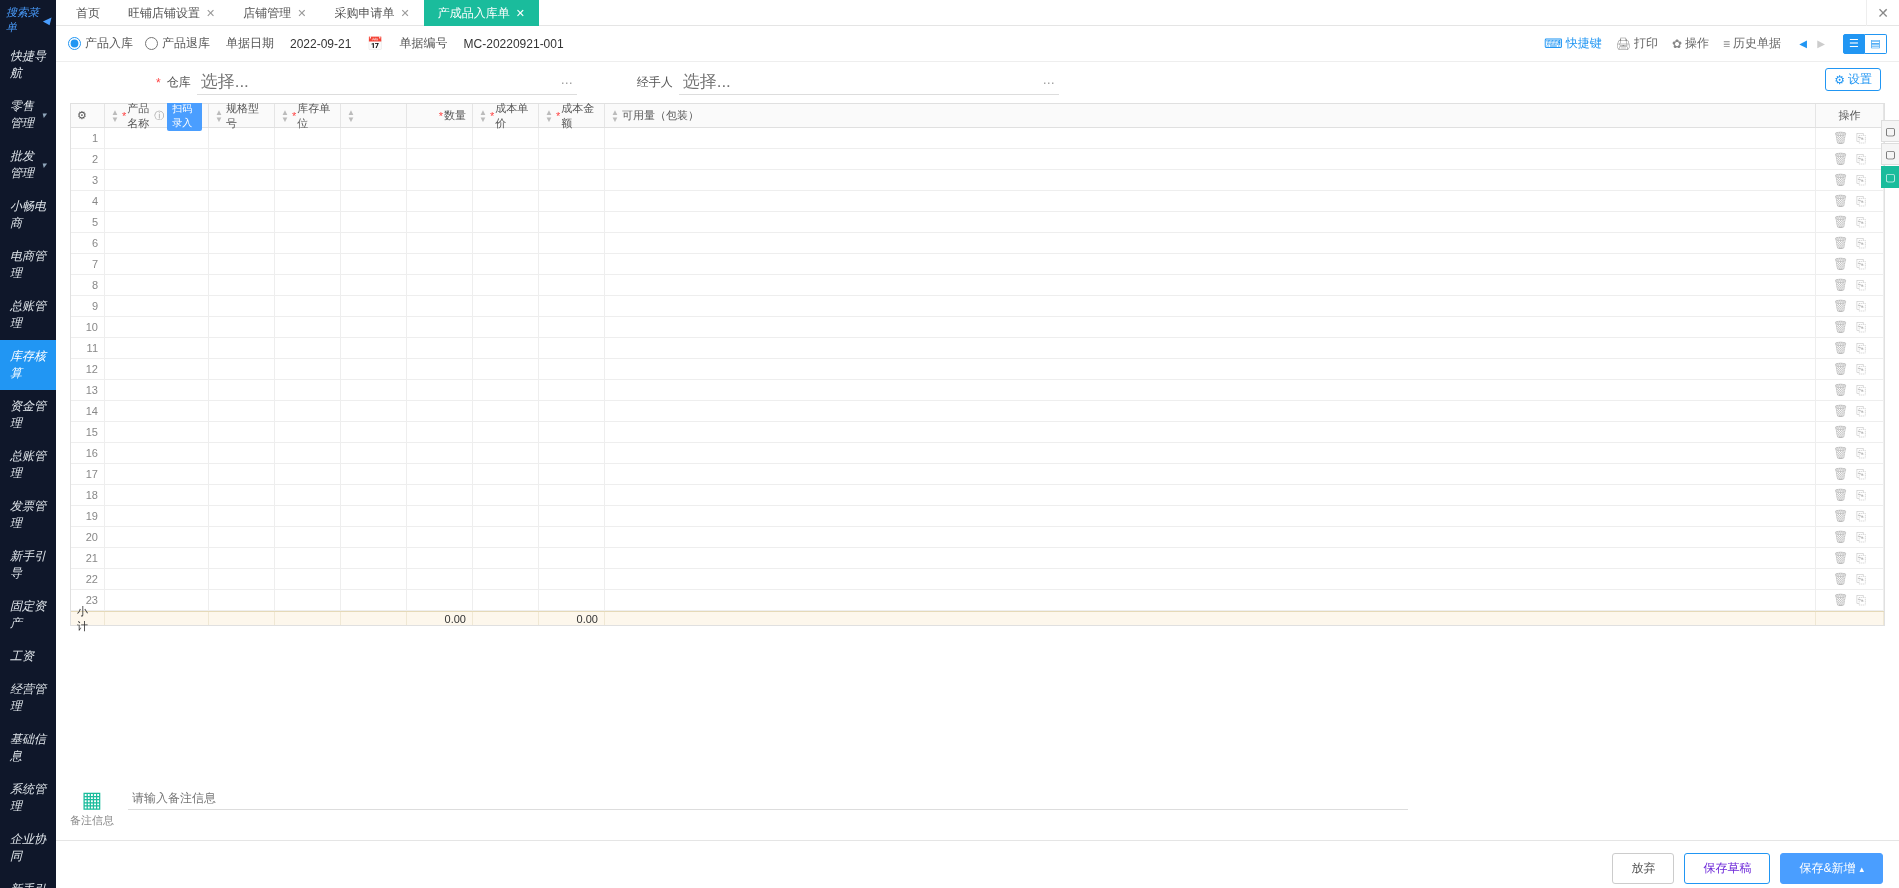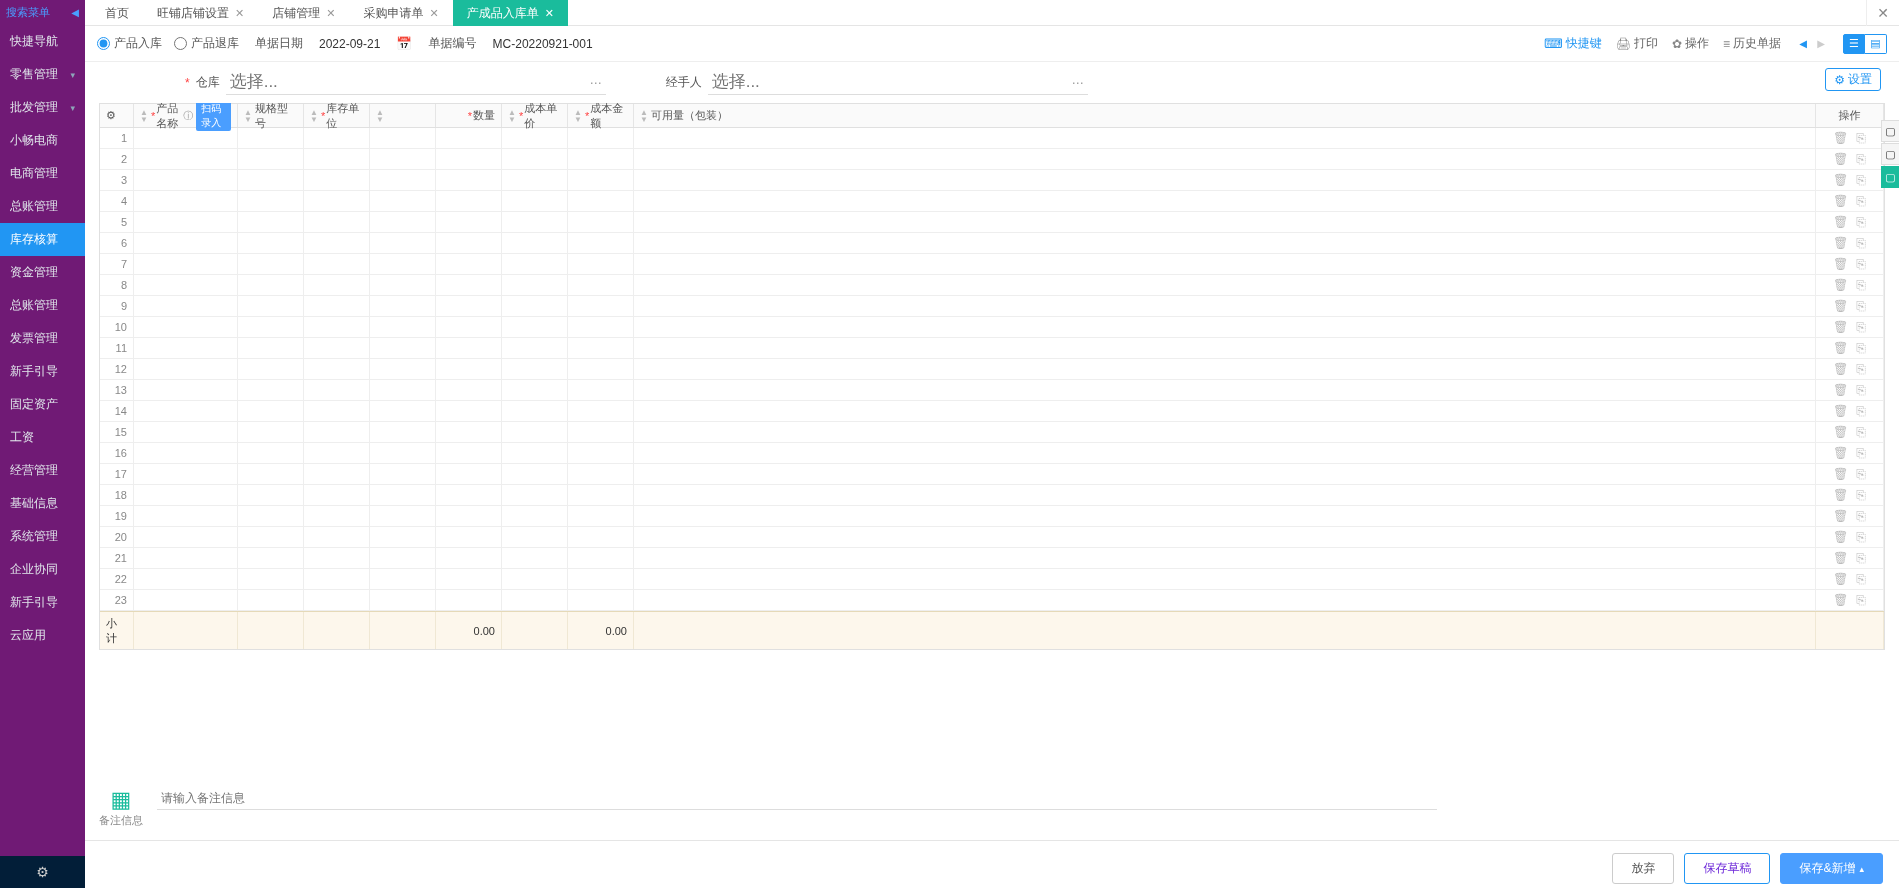--- a/index.html
+++ b/index.html
@@ -1,20 +1,20 @@
 <!DOCTYPE html>
 <html><head>
 <meta charset="utf-8">
 <style>
 * { box-sizing: border-box; margin: 0; padding: 0; }
 body { font-family: "Microsoft YaHei", Arial, sans-serif; font-size: 12px; color: #333; background: #fff; overflow: hidden; }
 .app { display: flex; height: 100vh; }
 
 
-.sidebar { width: 85px; background: #701a75; color: #fff; display: flex; flex-direction: column; flex-shrink: 0; }
+.sidebar { width: 56px; background: #0f172a; color: #fff; display: flex; flex-direction: column; flex-shrink: 0; font-style: italic; }
 .sidebar-search { padding: 5px 6px; color: #4a9eff; font-size: 11px; cursor: pointer; display:flex; align-items:center; justify-content:space-between;}
 .sidebar-search .collapse-ic { font-size:10px; color:#4a9eff;}
 .sidebar-item { padding: 8px 10px; cursor: pointer; font-size: 12px; color: #e0e6eb; display:flex; align-items:center; justify-content:space-between;}
 .sidebar-item.active { background: #2196f3; color: #fff; }
 .sidebar-item .caret { font-size:9px; color:#8ea5b9;}
 .sidebar-footer { margin-top: auto; text-align: center; padding: 8px 0; background:#021e38;}
 .sidebar-footer .gear { color:#ccc; font-size:14px; cursor:pointer;}
 
 
 .main { flex: 1; display: flex; flex-direction: column; min-width: 0; position: relative;}
@@ -78,32 +78,32 @@
 .col-avail { flex:1;}
 .col-ops { width:68px;}
 
 .grid-body {}
 .grid-row { height:21px; border-bottom:1px solid #eee;}
 .gd-cell { border-right:1px solid #eee; padding:0 4px; display:flex; align-items:center; font-size:11px;}
 .gd-cell.rowno { width:34px; justify-content:flex-end; color:#888; padding-right:6px;}
 .gd-cell.ops { width:68px; justify-content:center; gap:8px; color:#bbb;}
 .op-ic { cursor:pointer; font-size:12px;}
 
-.grid-foot { background:#fdf7ec; height:38px; border-top:1px solid #e5d9b8;}
+.grid-foot { background:#fdf7ec; height:14px; border-top:1px solid #e5d9b8;}
 .gf-cell { border-right:1px solid #f0e8d4; padding:0 6px; display:flex; align-items:center; font-size:11px;}
 .gf-cell.num { justify-content:flex-end;}
 
 
 .remark-area { padding:12px 14px; display:flex; gap:14px; align-items:flex-start;}
 .remark-label { text-align:center; color:#888; font-size:11px;}
 .remark-label .ric { color:#1abc9c; font-size:22px; display:block;}
 .remark-input { flex:1; border:none; border-bottom:1px solid #ddd; padding:4px; color:#bbb; font-size:12px; outline:none; max-width:1280px;}
 
 
-.footer { height:48px; border-top:1px solid #e5e5e5; display:flex; align-items:flex-start; justify-content:flex-end; padding:12px 16px; gap:10px;}
+.footer { height:48px; border-top:1px solid #e5e5e5; display:flex; align-items:flex-end; justify-content:flex-end; padding:4px 16px; gap:10px;}
 .btn { padding:6px 18px; border-radius:3px; cursor:pointer; font-size:12px; border:1px solid #ccc; background:#fff; color:#555;}
 .btn.outline-primary { border-color:#2196f3; color:#6d28d9;}
 .btn.primary { background:#4a9eff; border-color:#4a9eff; color:#fff; display:flex; align-items:center; gap:4px;}
 .btn.primary .caret-up { font-size:9px;}
 
 
 .right-tabs { position:absolute; right:0; top:120px; display:flex; flex-direction:column; gap:1px;}
 .rt { width:18px; height:22px; background:#f5f5f5; border:1px solid #ddd; border-right:none; display:flex; align-items:center; justify-content:center; cursor:pointer; font-size:11px;}
 .rt.active { background:#1abc9c; color:#fff; border-color:#1abc9c;}
 </style>

